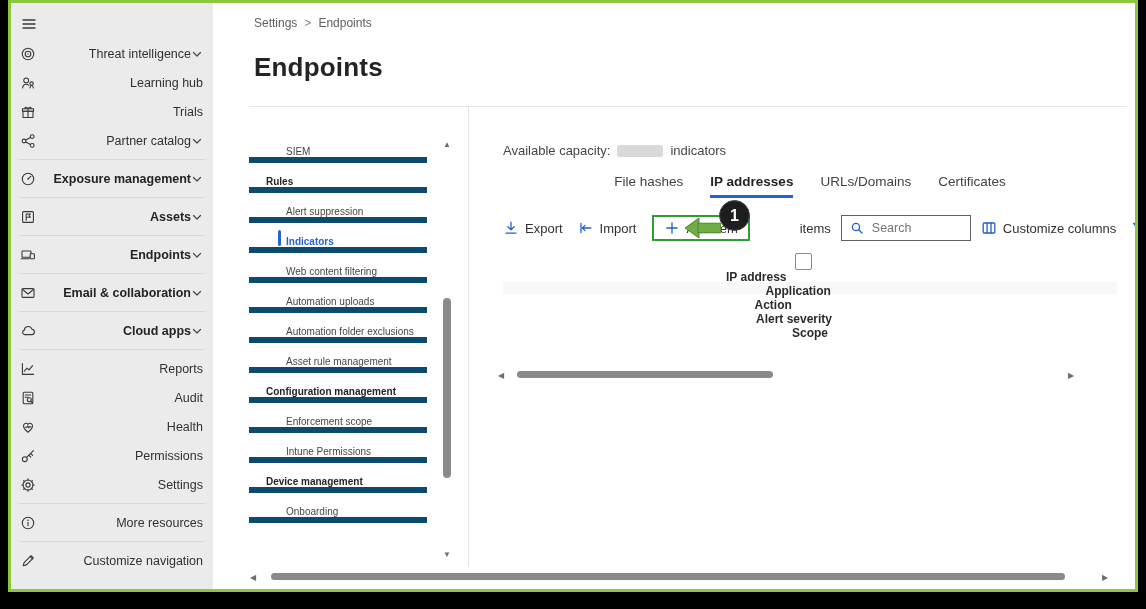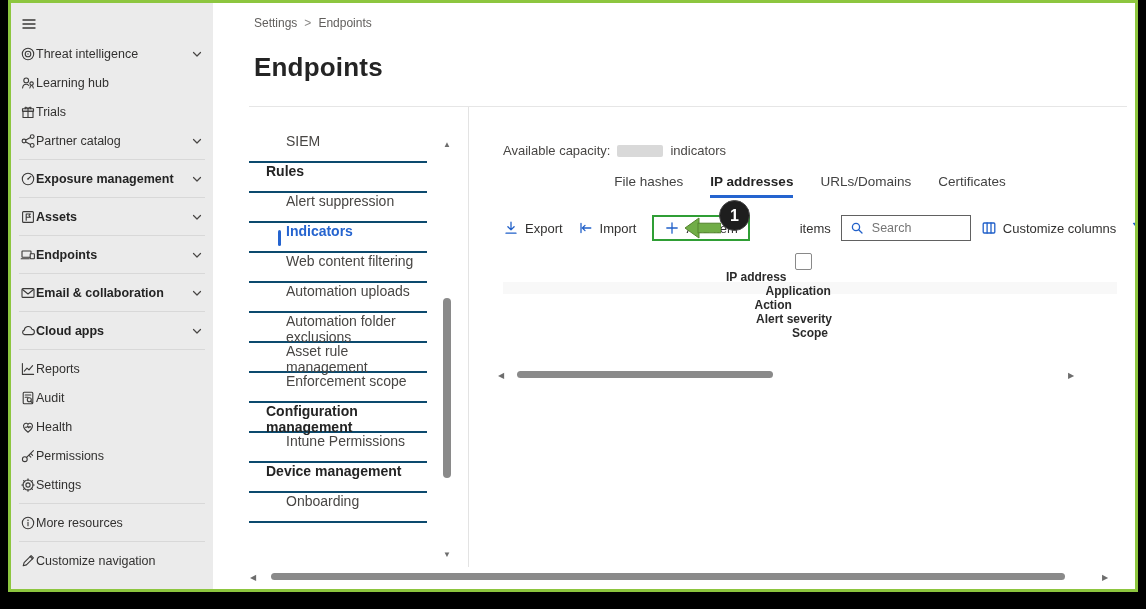--- a/index.html
+++ b/index.html
@@ -2,40 +2,40 @@
 <html><head>
 <meta charset="utf-8">
 <style>
   html,body{margin:0;padding:0;background:#000;font-family:"Liberation Sans",sans-serif;}
   .frame{margin:0 8px 14px 8px;border:3px solid #8dc63f;height:586px;background:#fff;display:flex;overflow:hidden;}
 
   
   .sidebar{width:202px;flex:none;background:#ebebeb;padding-top:6px;overflow:hidden;}
   .burger{height:30px;display:flex;align-items:center;padding-left:10px;cursor:pointer;}
   .side-item{height:29px;display:flex;align-items:center;padding:0 10px 0 9px;font-size:12.5px;color:#323130;cursor:pointer;}
-  .side-item .lbl{flex:1;white-space:nowrap;overflow:hidden;}
+  .side-item .lbl{margin-left:13px;flex:1;white-space:nowrap;overflow:hidden;text-align:right;}
   .side-item.bold .lbl{font-weight:700;color:#242424;}
   .side-div{border-top:1px solid #d8d8d8;margin:4px 8px;}
   .ic{width:16px;height:16px;flex:none;}
   .ic *{stroke:#3b3a39;fill:none;stroke-width:1.1;stroke-linecap:round;stroke-linejoin:round;}
   .ic .f{fill:#3b3a39;stroke:none;}
   .chev{width:12px;height:12px;flex:none;}
   .chev *{stroke:#484644;fill:none;stroke-width:1.2;stroke-linecap:round;stroke-linejoin:round;}
 
   
   .main{flex:1;min-width:0;background:#fff;display:flex;flex-direction:column;position:relative;}
   .breadcrumb{padding:13px 0 0 41px;font-size:12px;color:#605e5c;display:flex;gap:7px;align-items:center;}
   .breadcrumb .sep{color:#8a8886;}
   .page-title{margin:22px 0 0 41px;font-size:26px;font-weight:700;color:#242424;letter-spacing:.2px;}
   .hdiv{margin:23px 8px 0 36px;border-top:1px solid #e6e6e6;}
   .body-row{display:flex;margin-left:36px;flex:1;min-height:0;}
 
   
   .snav{width:219px;flex:none;position:relative;padding-top:26px;}
-  .snav-item{height:30px;display:flex;align-items:flex-start;font-size:14px;color:#484644;border-bottom:2px solid #0c4a6e;padding-left:37px;position:relative;cursor:pointer;width:178px;box-sizing:border-box;}
+  .snav-item{height:30px;display:flex;align-items:flex-end;font-size:10px;color:#484644;border-bottom:6px solid #0c4a6e;padding-left:37px;position:relative;cursor:pointer;width:178px;box-sizing:border-box;}
   .snav-item.header{padding-left:17px;font-weight:700;color:#242424;cursor:default;}
   .snav-item.selected{color:#2564cf;font-weight:600;}
   .snav-item.selected .selbar{position:absolute;left:29px;top:7px;width:3px;height:16px;background:#2564cf;border-radius:2px;}
   .vrail{position:absolute;right:16px;top:34px;bottom:30px;width:10px;}
   .vrail .arr{position:absolute;left:0;width:10px;font-size:8px;color:#6d6d6d;text-align:center;line-height:8px;cursor:pointer;}
   .vrail .thumb{position:absolute;left:1px;top:157px;width:8px;height:180px;background:#8a8a8a;border-radius:4px;cursor:grab;}
   .vdiv{width:1px;background:#e3e3e3;margin-bottom:22px;}
 
   
   .content{flex:1;min-width:0;padding:0 18px 0 34px;position:relative;}
@@ -268,25 +268,25 @@
           </div>
         <div class="snav-item">
             <span>Automation uploads</span>
           </div>
         <div class="snav-item">
             <span>Automation folder exclusions</span>
           </div>
         <div class="snav-item">
             <span>Asset rule management</span>
           </div>
-        <div class="snav-item">
-            <span>Enforcement scope</span>
-          </div>
         <div class="snav-item header">
             <span>Configuration management</span>
+          </div>
+        <div class="snav-item">
+            <span>Enforcement scope</span>
           </div>
         <div class="snav-item">
             <span>Intune Permissions</span>
           </div>
         <div class="snav-item header">
             <span>Device management</span>
           </div>
         <div class="snav-item">
             <span>Onboarding</span>
           </div>

